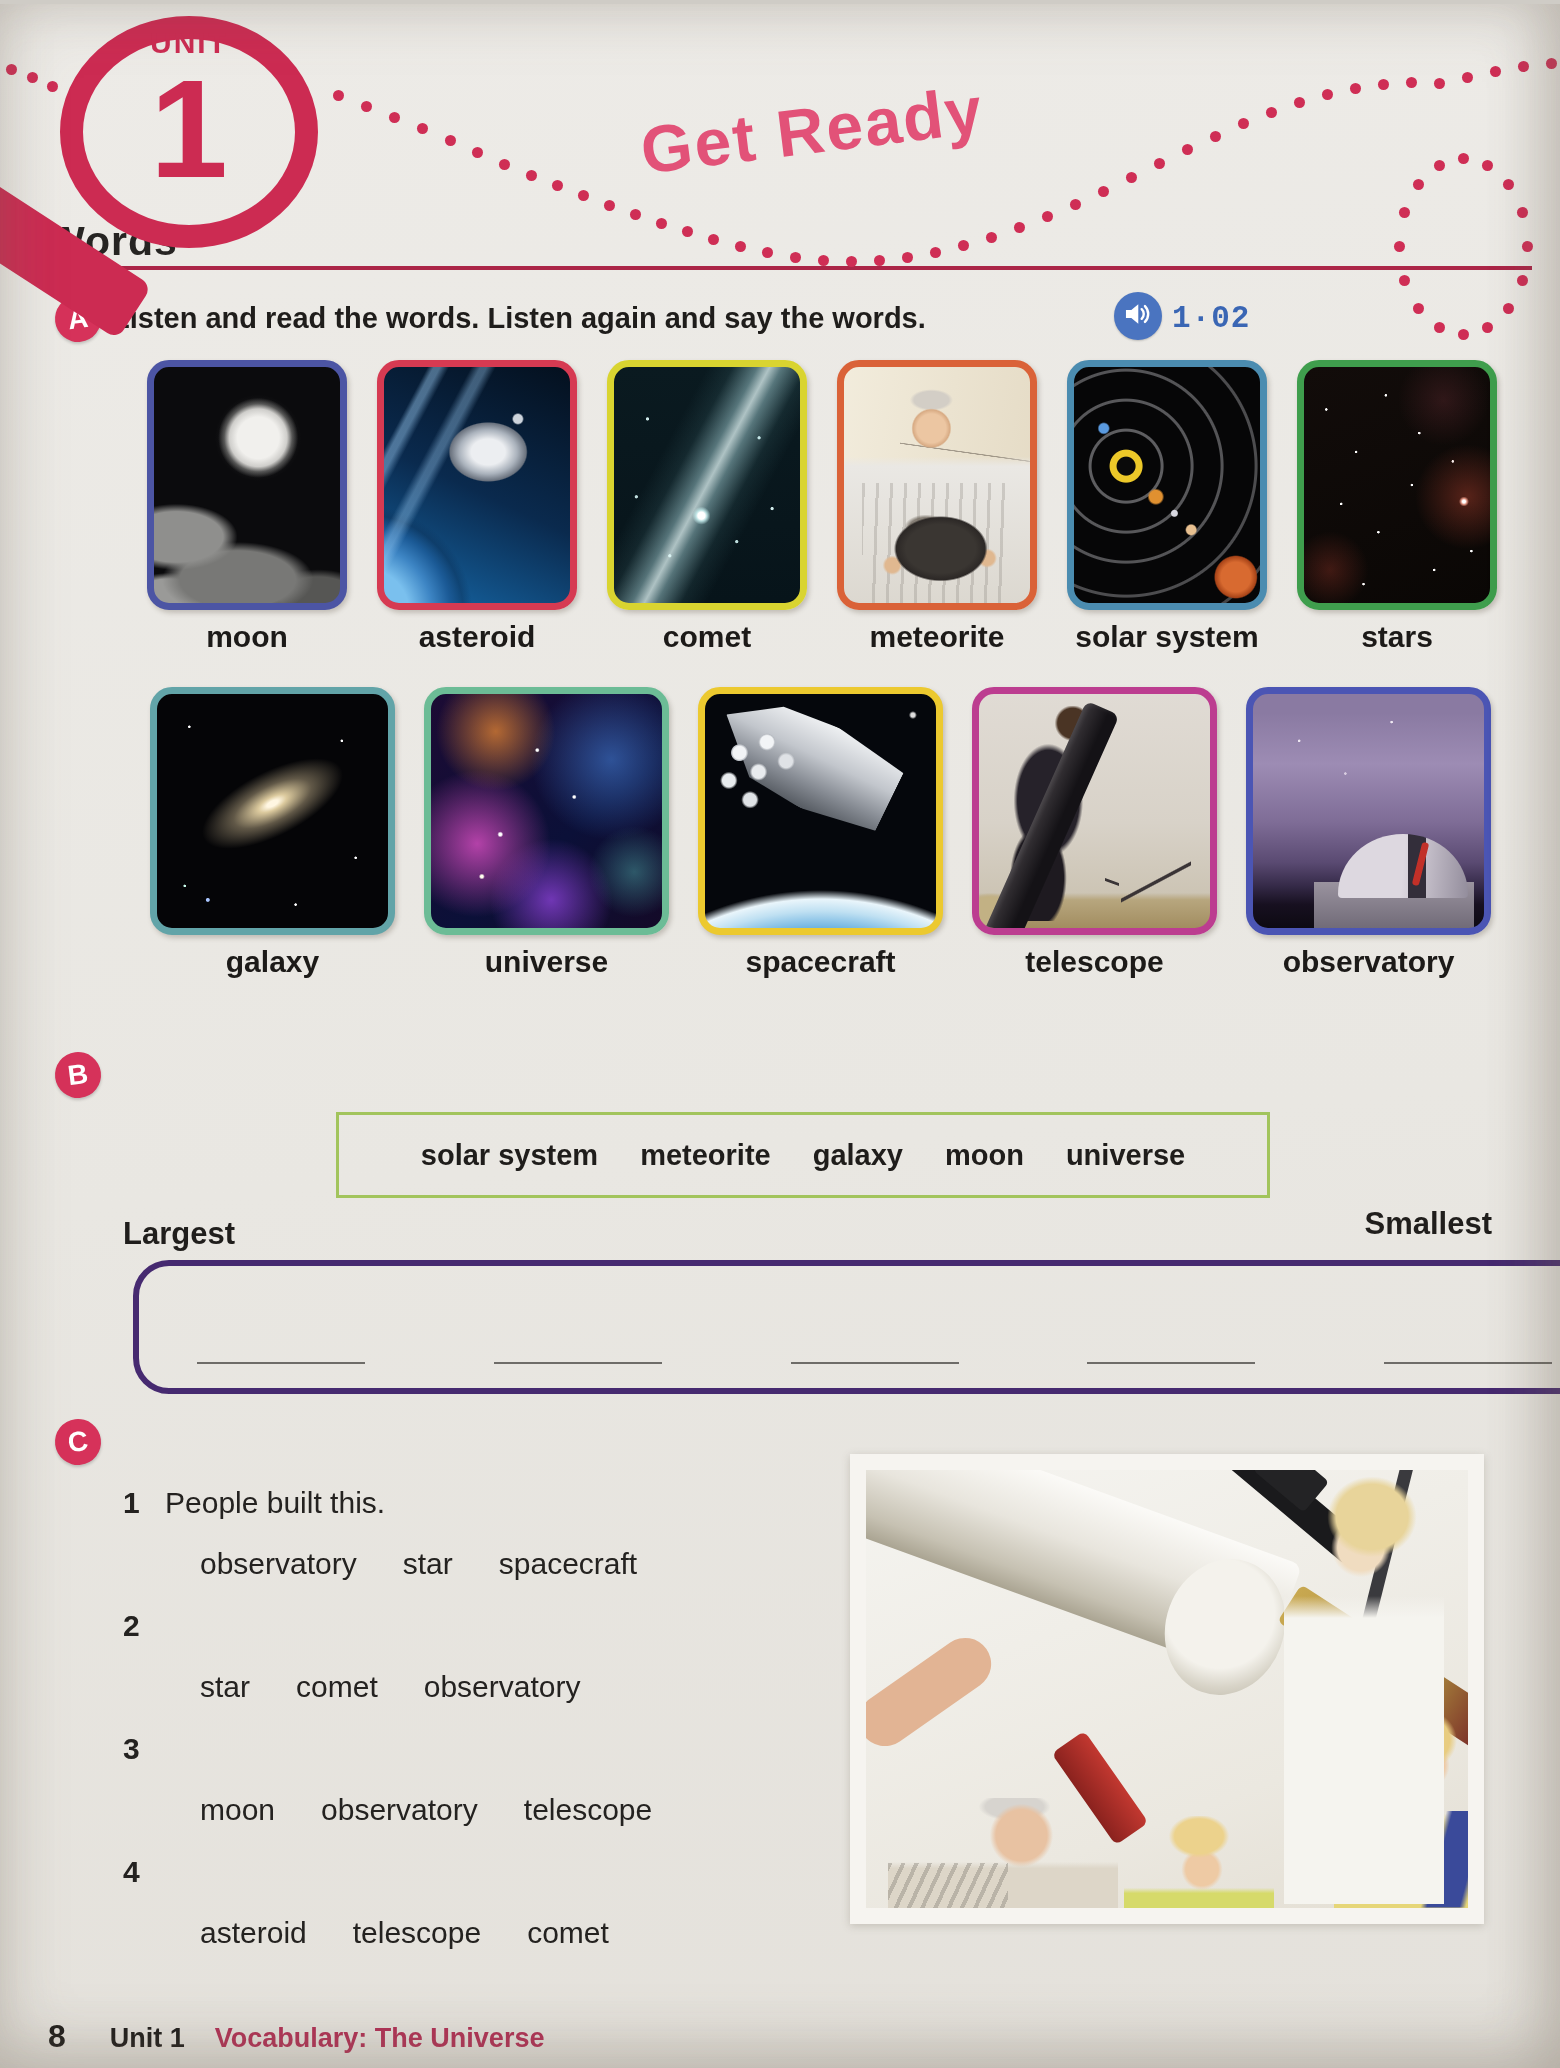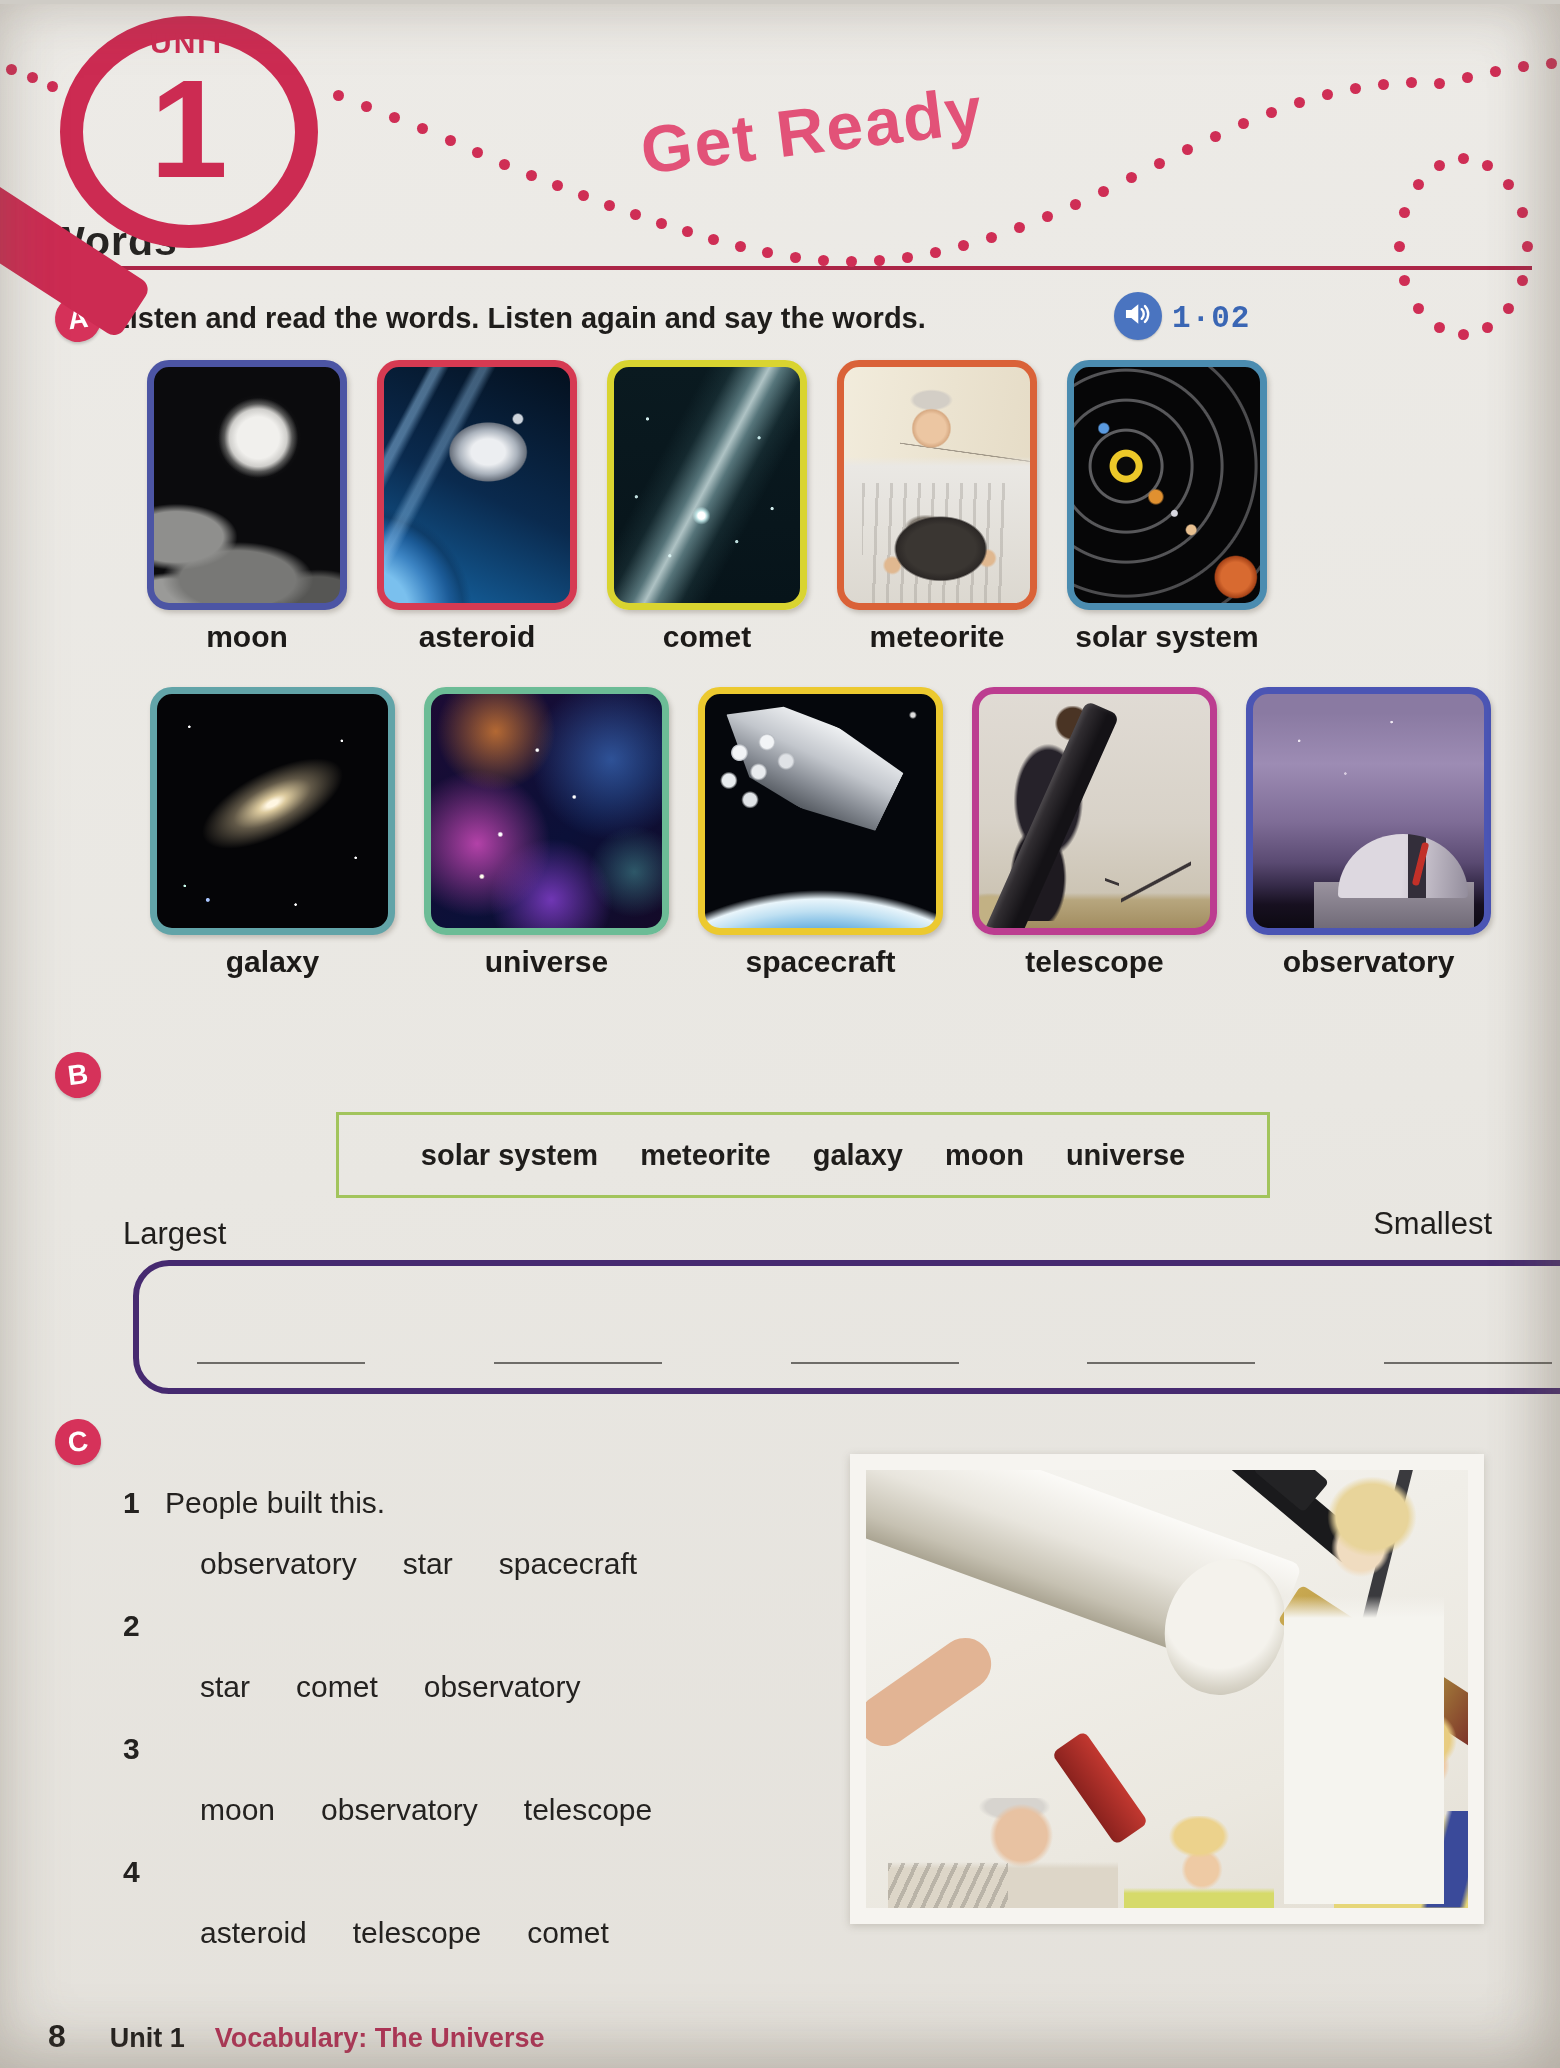--- a/index.html
+++ b/index.html
@@ -170,21 +170,21 @@
     radial-gradient(circle 1.6px at 40% 34%,#d8cce0 0 60%,transparent 100%),
     linear-gradient(#9a939f,#716b78) 86% 100%/160px 46px no-repeat,
     linear-gradient(180deg,#8a7aa2 0 8%,#9d8cb4 30%,#7e6c96 55%,#5a4a72 72%,#352a48 82%,#171020 90%,#0d0a12 100%);}
   .art-observatory::before{right:7%;bottom:13%;width:56%;height:27%;border-radius:50% 50% 4px 4px/95% 95% 4px 4px;
     background:linear-gradient(90deg,transparent 0 54%,#332e3a 54% 68%,transparent 68%),linear-gradient(95deg,#ddd8e0 0 50%,#b8b2be 75%,#938d9c 100%);}
   .art-observatory::after{right:26%;bottom:18%;width:7px;height:44px;background:#c23028;transform:rotate(14deg);border-radius:3px;}
 
   
   .word-bank{position:absolute;left:336px;top:1108px;width:928px;height:80px;border:3px solid #a2c45c;
     display:flex;align-items:center;justify-content:center;gap:42px;font-size:29px;font-weight:700;}
-  .scale-label{position:absolute;font-size:31px;font-weight:400;color:#201e1c;}
+  .scale-label{position:absolute;font-size:31px;font-weight:700;color:#201e1c;}
   .order-box{position:absolute;left:133px;top:1256px;width:1355px;height:98px;border:6px solid #462a70;border-radius:36px;
     display:flex;align-items:flex-end;justify-content:space-between;padding:0 58px 24px;}
   .blank{width:168px;height:0;border-bottom:2px solid #6e6c68;}
 
   
   #c-list{position:absolute;left:123px;top:1480px;width:720px;}
   .c-prompt{display:flex;font-size:30px;margin-bottom:23px;line-height:38px;color:#242220;}
   .c-num{font-weight:700;width:42px;flex:0 0 42px;}
   .c-opts{display:flex;gap:46px;font-size:30px;line-height:38px;margin:0 0 24px 77px;color:#242220;}
   .photo-frame{position:absolute;left:850px;top:1450px;width:602px;height:438px;background:#f6f4f0;padding:16px;
@@ -271,20 +271,24 @@
       <figcaption class="card-label">comet</figcaption>
     </figure>
     <figure class="card">
       <div class="photo art-meteorite" style="border-color: rgb(218, 98, 56);"></div>
       <figcaption class="card-label">meteorite</figcaption>
     </figure>
     <figure class="card">
       <div class="photo art-solar" style="border-color: rgb(75, 140, 176);"></div>
       <figcaption class="card-label">solar system</figcaption>
     </figure>
+    <figure class="card">
+      <div class="photo art-stars" style="border-color: rgb(63, 158, 77);"></div>
+      <figcaption class="card-label">stars</figcaption>
+    </figure>
   </div>
 
   <div class="card-row" id="row2">
     <figure class="card">
       <div class="photo art-galaxy" style="border-color: rgb(98, 164, 168);"></div>
       <figcaption class="card-label">galaxy</figcaption>
     </figure>
     <figure class="card">
       <div class="photo art-universe" style="border-color: rgb(108, 188, 150);"></div>
       <figcaption class="card-label">universe</figcaption>

